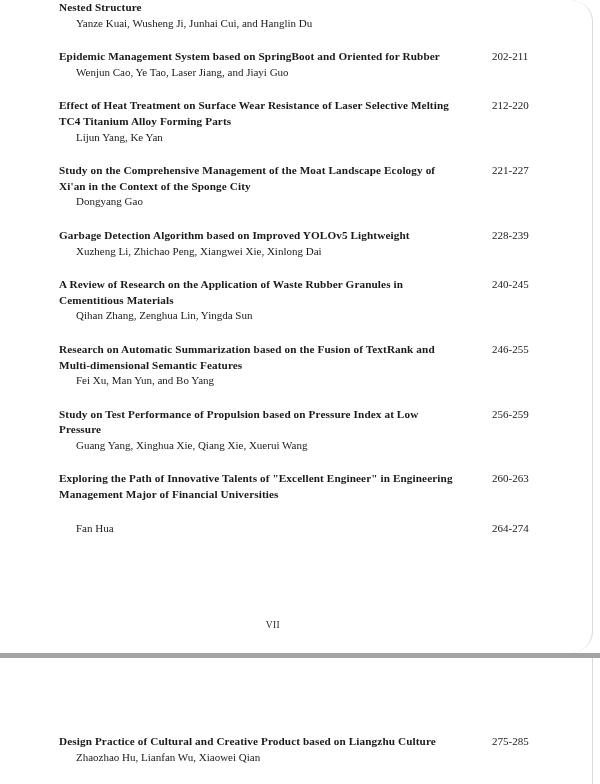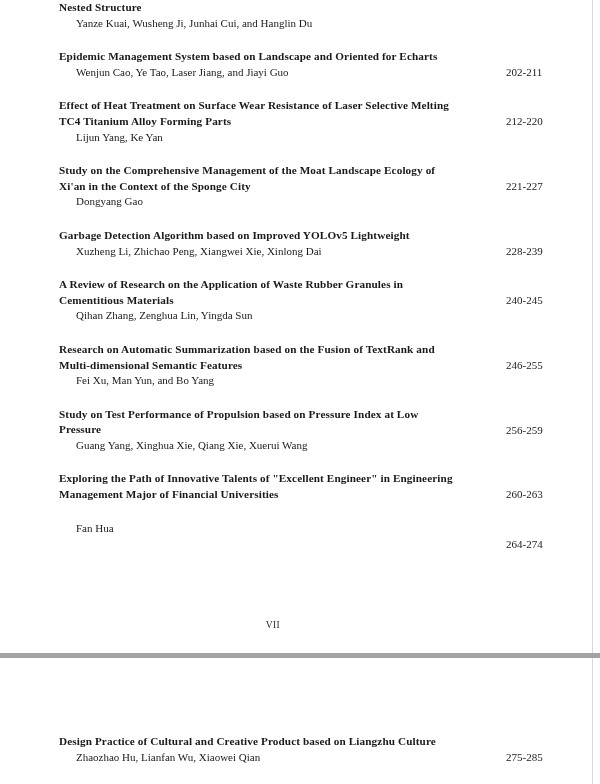--- a/index.html
+++ b/index.html
@@ -21,20 +21,21 @@
     background: #ffffff;
     box-sizing: border-box;
   }
   .page-top {
     width: 593px;
     height: 653px;
     border-right: 1px solid #d9d9d9;
     padding: 0;
     overflow: hidden;
     position: relative;
+    border-radius: 22px;
   }
   .page-bottom {
     width: 593px;
     border-right: 1px solid #d9d9d9;
     height: 126px;
     position: relative;
     overflow: hidden;
   }
 
   .page-gap {
@@ -65,26 +66,25 @@
   .entry-authors {
     font-weight: normal;
     font-size: 11px;
     line-height: 15.6px;
     padding-left: 17px;
     width: 420px;
   }
   .entry-pages {
     position: absolute;
     left: 433px;
-    top: 16px;
+    top: 0;
     font-size: 11px;
     line-height: 15.6px;
     font-weight: normal;
     white-space: nowrap;
-    margin-left: 14px;
   }
 
   .folio {
     position: absolute;
     left: 0;
     width: 546px;
     text-align: center;
     font-size: 9.5px;
     letter-spacing: 0.04em;
     color: #2a2a2a;
@@ -99,21 +99,21 @@
 </head>
 <body>
 
 <div class="page page-top">
   <div class="toc">
       <div class="entry">
         <div class="entry-title">Nested Structure</div>
         <div class="entry-authors">Yanze Kuai, Wusheng Ji, Junhai Cui, and Hanglin Du</div>
       </div>
       <div class="entry">
-        <div class="entry-title">Epidemic Management System based on Landscape and Oriented for Echarts</div>
+        <div class="entry-title">Epidemic Management System based on SpringBoot and Oriented for Rubber</div>
         <div class="entry-authors">Wenjun Cao, Ye Tao, Laser Jiang, and Jiayi Guo</div>
         <div class="entry-pages">202-211</div>
       </div>
       <div class="entry">
         <div class="entry-title">Effect of Heat Treatment on Surface Wear Resistance of Laser Selective Melting TC4 Titanium Alloy Forming Parts</div>
         <div class="entry-authors">Lijun Yang, Ke Yan</div>
         <div class="entry-pages">212-220</div>
       </div>
       <div class="entry">
         <div class="entry-title">Study on the Comprehensive Management of the Moat Landscape Ecology of Xi'an in the Context of the Sponge City</div>

